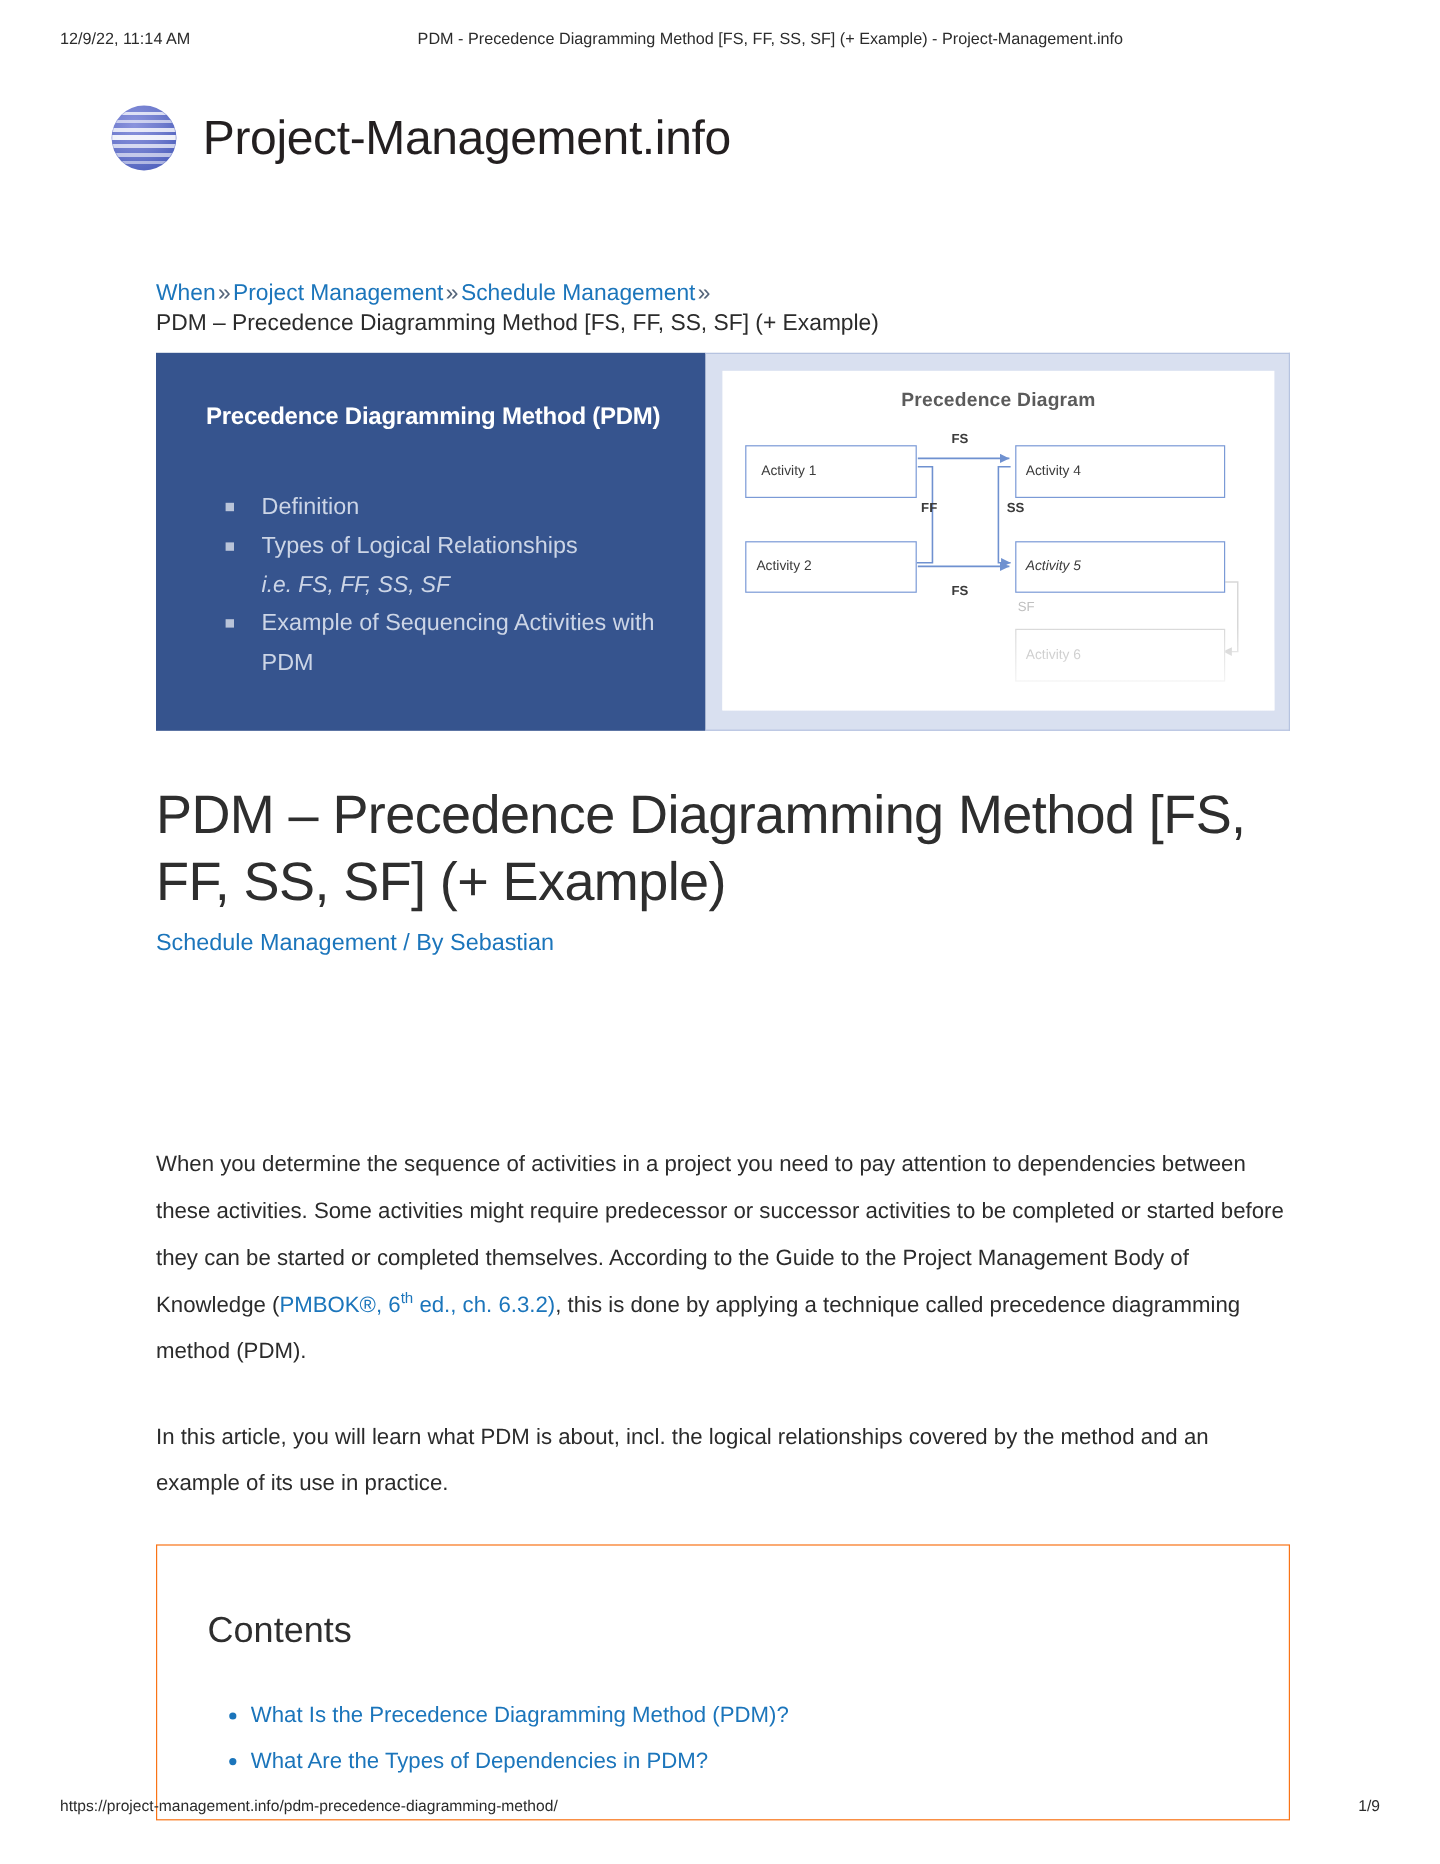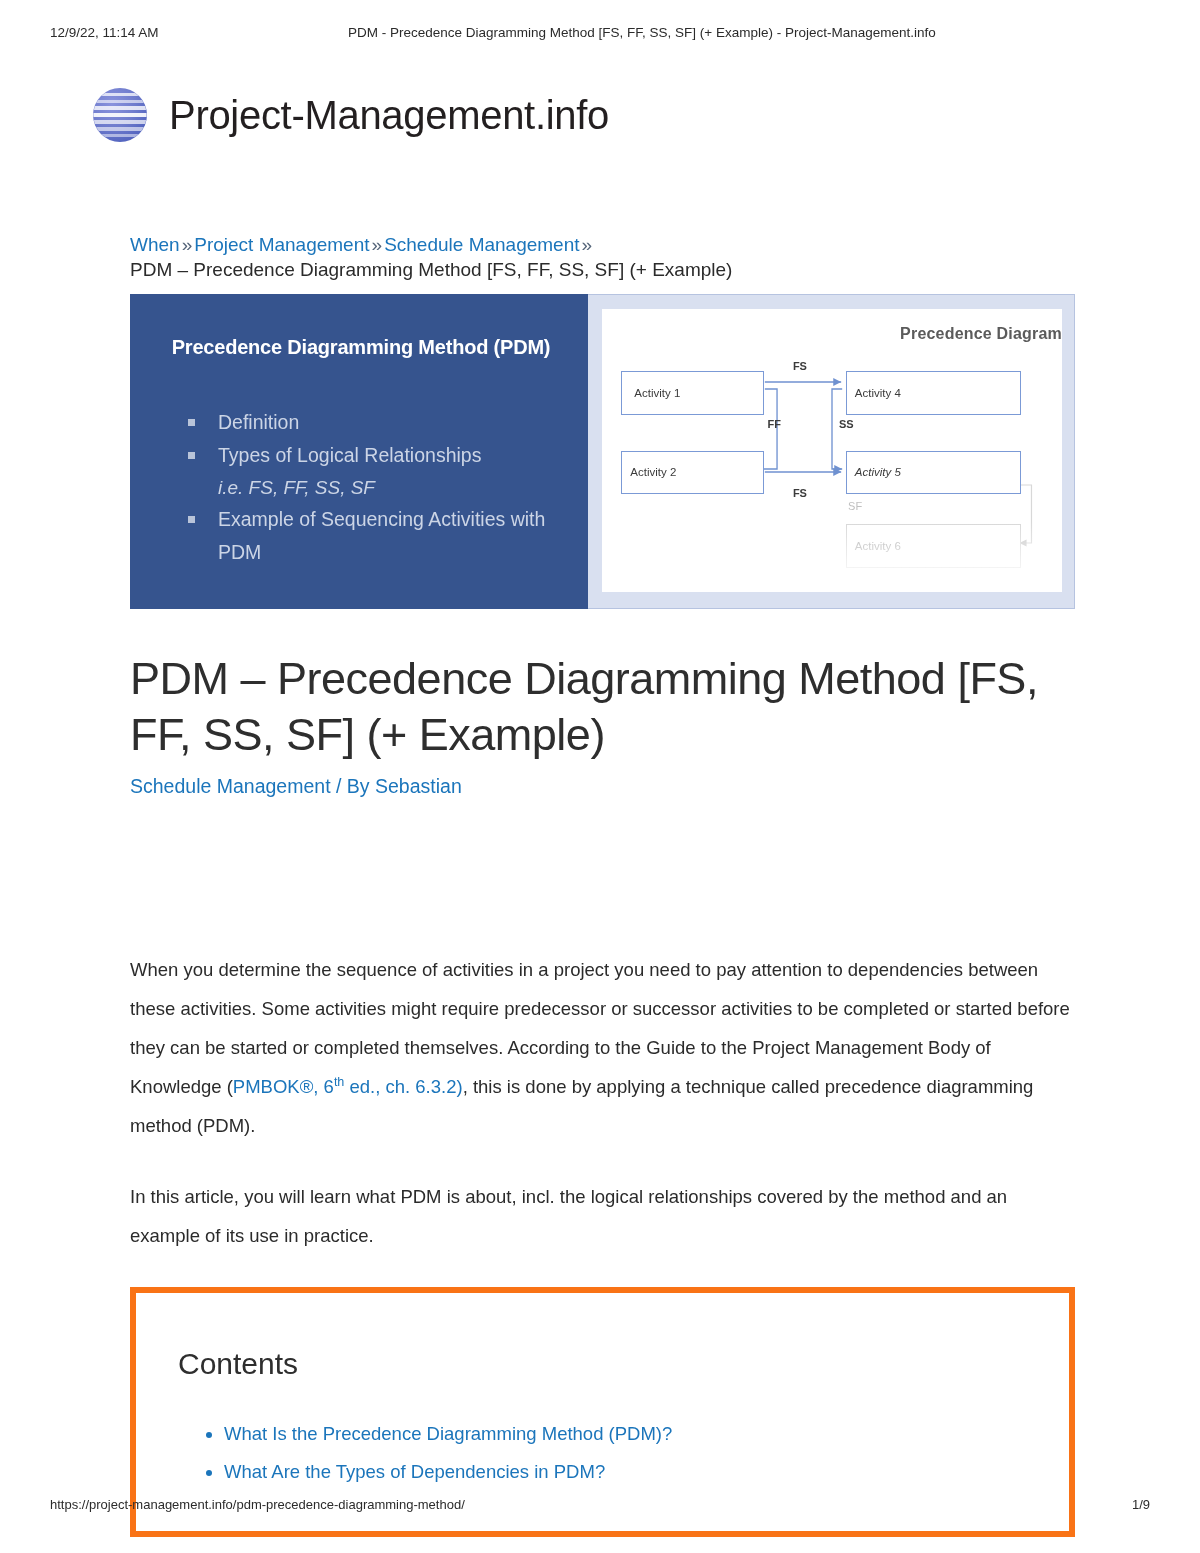--- a/index.html
+++ b/index.html
@@ -182,21 +182,21 @@
     height: 100%;
     background: #ffffff;
     position: relative;
     box-sizing: border-box;
   }
   .diagram-title {
     position: absolute;
     top: 16px;
     left: 0;
     right: 0;
-    text-align: right;
+    text-align: center;
     font-size: 16px;
     font-weight: bold;
     color: #5b5b5b;
     letter-spacing: .2px;
   }
   .act {
     position: absolute;
     border: 1px solid #7b9ad6;
     background: #ffffff;
     box-sizing: border-box;
@@ -256,34 +256,34 @@
     line-height: 39px;
     color: #2b2b2b;
     margin: 0 0 32px 0;
   }
   .body-copy a { color: #1b75bb; text-decoration: none; }
   sup { font-size: .68em; vertical-align: super; line-height: 0; margin-top: 30px; }
 
   
   .contents-box {
     margin-top: 16px;
-    border: 6px solid #f97316;
+    border: 1px solid #f97316;
     box-sizing: border-box;
     padding: 54px 40px 30px 42px;
     width: 945px;
     background: #ffffff;
   }
   .contents-title {
     font-size: 30px;
     font-weight: 400;
     color: #2e2e2e;
     margin: 0 0 34px 0;
   }
   .contents-list {
-    margin: 10px;
+    margin: 0;
     padding-left: 36px;
   }
   .contents-list li {
     font-size: 18.5px;
     line-height: 38px;
     color: #1b75bb;
   }
   .contents-list li a { color: #1b75bb; text-decoration: none; }
 
   

